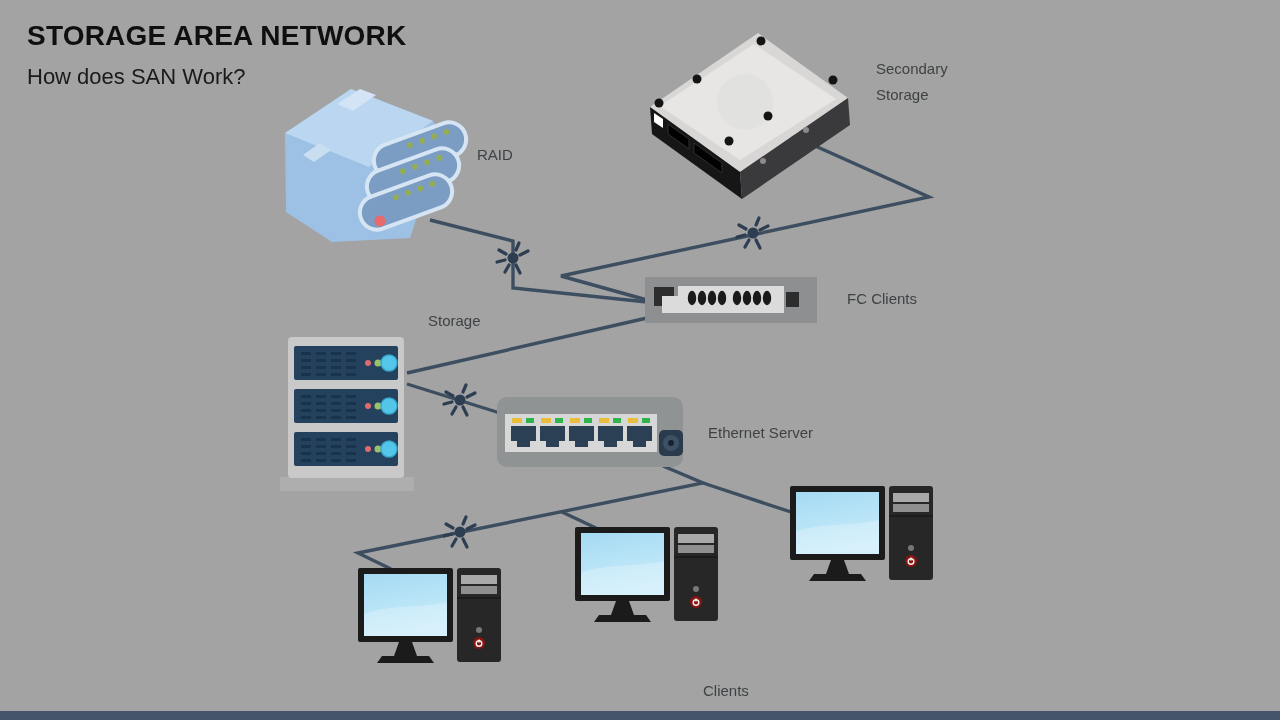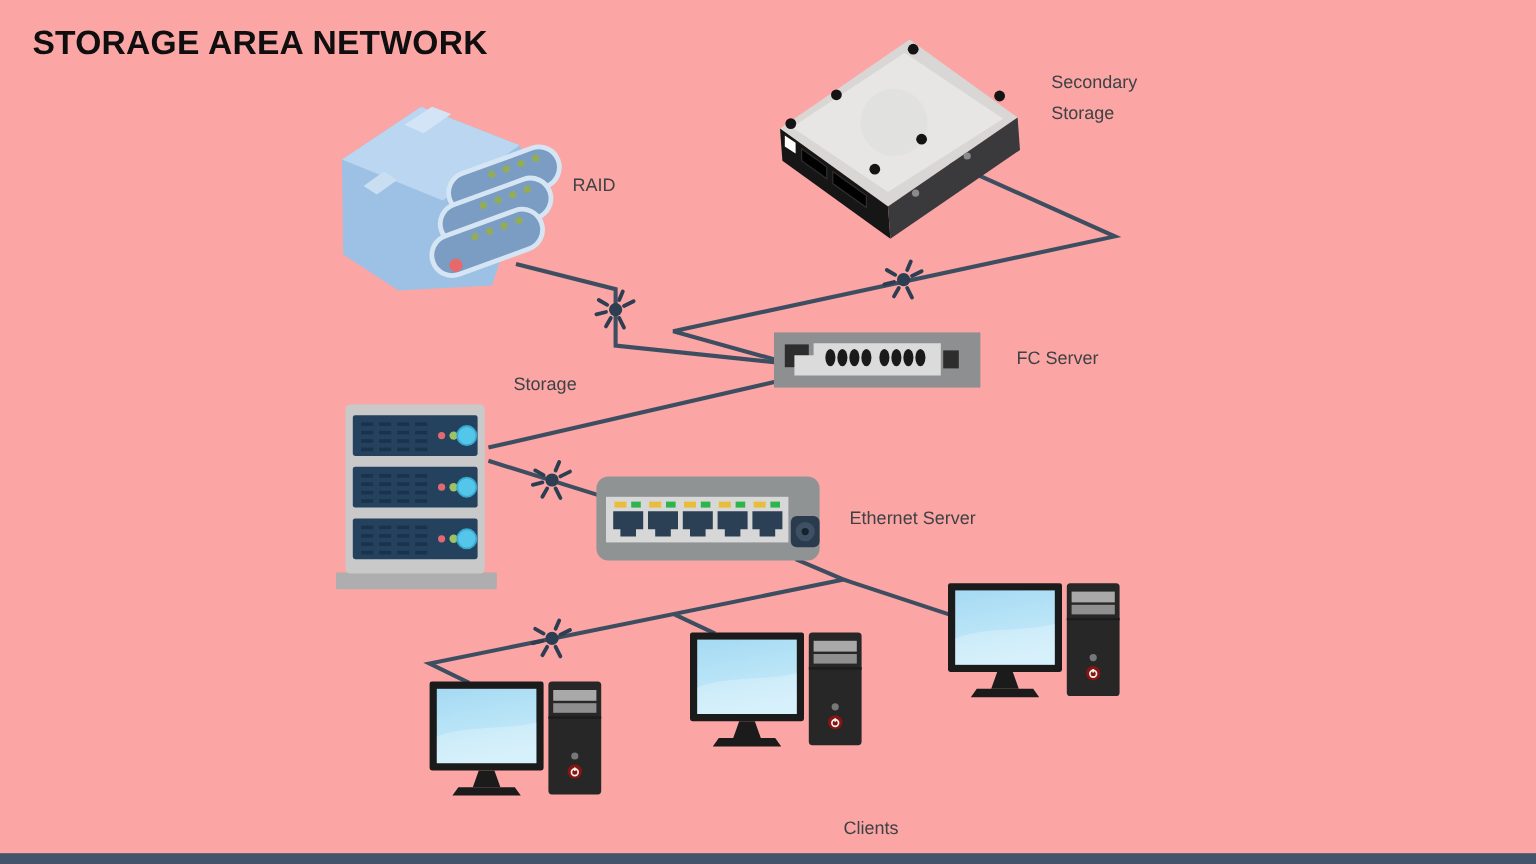--- a/index.html
+++ b/index.html
@@ -1,18 +1,18 @@
 <!DOCTYPE html>
 <html><head>
 <meta charset="utf-8">
 <style>
   html,body{margin:0;padding:0;}
   body{width:1280px;height:720px;overflow:hidden;background:#f1f1f2;
        font-family:"Liberation Sans", sans-serif;}
-  .stage{position:relative;width:1280px;height:720px;background:#fca5a5;}
+  .stage{position:relative;width:1280px;height:720px;background:#a3a3a3;}
   svg.diagram{position:absolute;left:0;top:0;}
   .title{position:absolute;left:27px;top:20px;font-size:28px;font-weight:800;
          color:#0f0f0f;letter-spacing:.2px;}
   .subtitle{position:absolute;left:27px;top:64px;font-size:22px;color:#1a1a1a;}
   .node-label{position:absolute;font-size:15px;color:#3f4244;line-height:26px;}
   .lbl-raid{left:477px;top:142px;}
   .lbl-storage{left:876px;top:56px;width:108px;}
   .lbl-fc{left:847px;top:286px;}
   .lbl-server{left:428px;top:308px;}
   .lbl-eth{left:708px;top:420px;}
@@ -195,22 +195,23 @@
         <circle cx="671" cy="443" r="3" fill="#16222d"></circle>
       </g>
     </g>
 
     <use href="#client-pc" x="358" y="568"></use>
     <use href="#client-pc" x="575" y="527"></use>
     <use href="#client-pc" x="790" y="486"></use>
   </svg>
 
   <div class="title">STORAGE AREA NETWORK</div>
+  <div class="subtitle">How does SAN Work?</div>
 
   <div class="node-label lbl-raid">RAID</div>
   <div class="node-label lbl-storage">Secondary Storage</div>
-  <div class="node-label lbl-fc">FC Server</div>
+  <div class="node-label lbl-fc">FC Clients</div>
   <div class="node-label lbl-server">Storage</div>
   <div class="node-label lbl-eth">Ethernet Server</div>
   <div class="node-label lbl-clients">Clients</div>
 
   <div class="footer-bar"></div>
 </div>
 
 </body></html>

